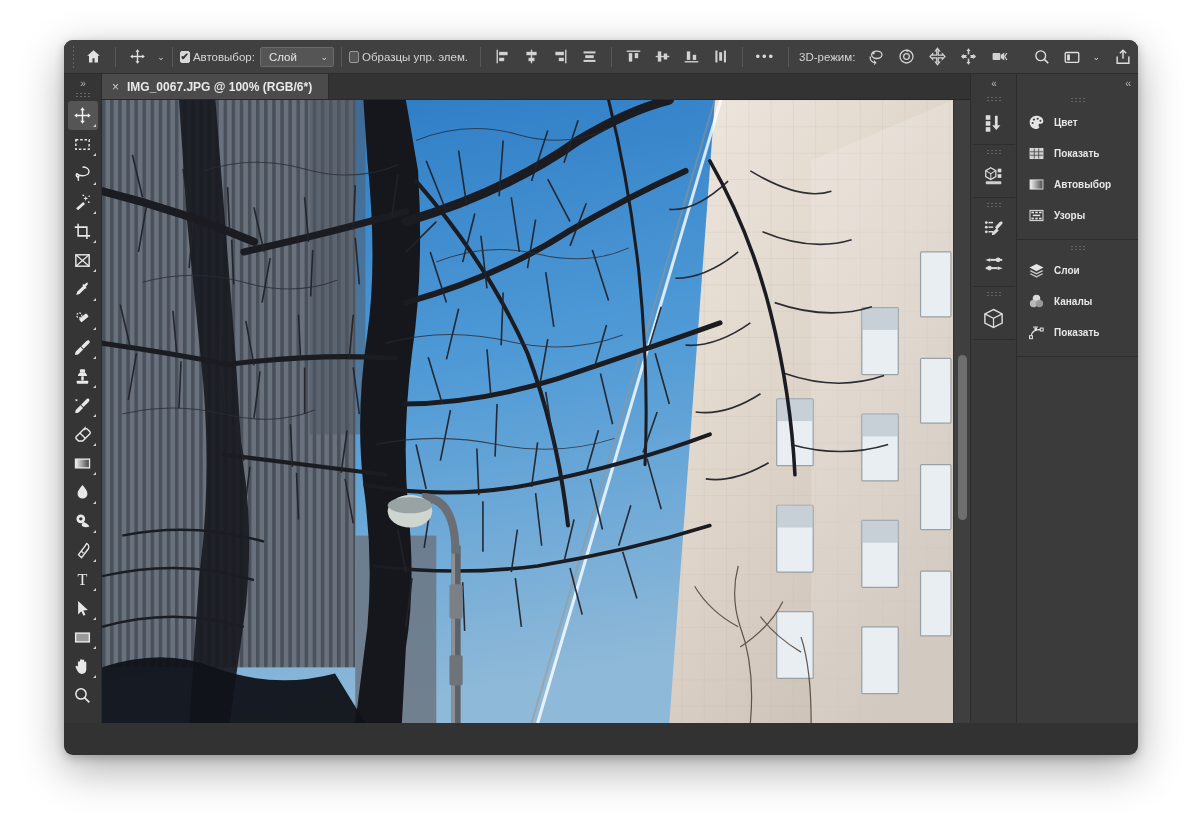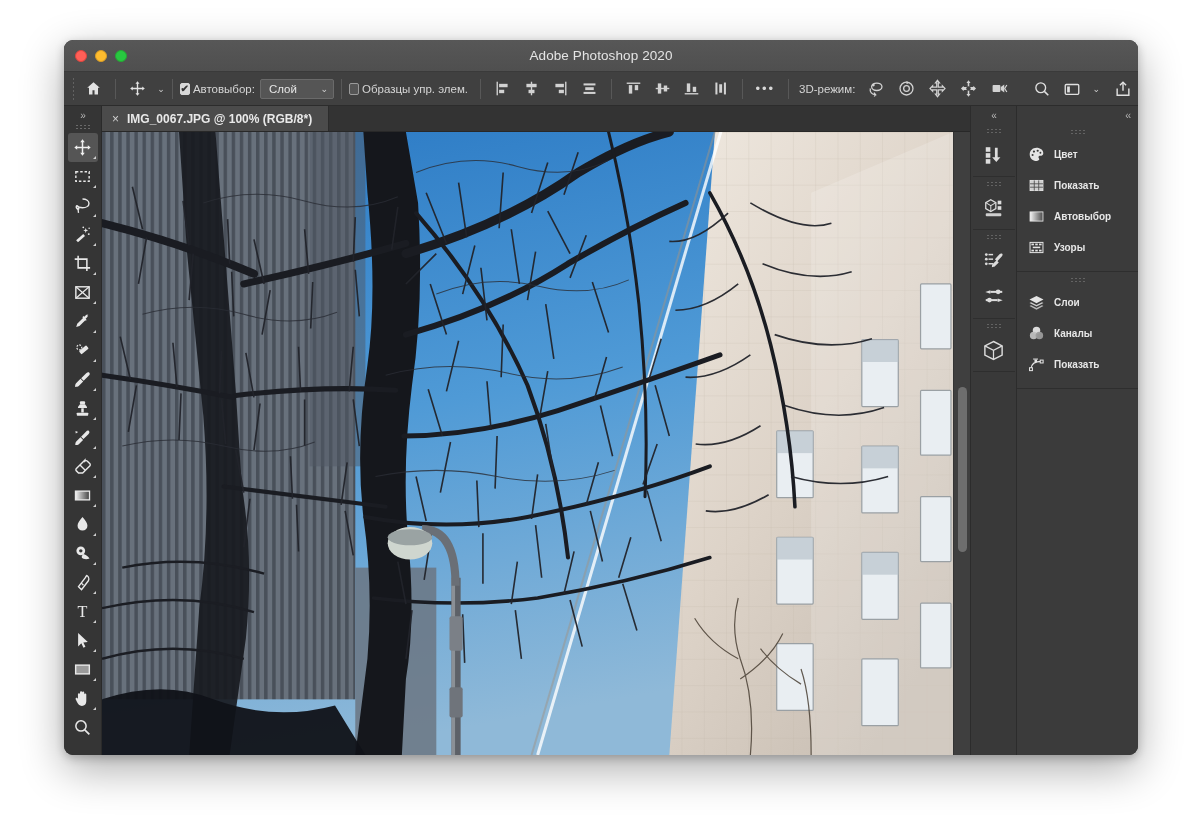--- a/index.html
+++ b/index.html
@@ -184,28 +184,20 @@
   }
   .prow .pi { width:17px; height:17px; display:flex; align-items:center; justify-content:center; }
 </style>
 </head>
 <body>
 
 <div id="root">
 
   <div id="window">
 
-    <div id="titlebar">
-      <div class="traffic">
-        <div class="tl red"></div>
-        <div class="tl yellow"></div>
-        <div class="tl green"></div>
-      </div>
-      <div class="title">Adobe Photoshop 2020</div>
-    </div>
 
     <div id="optionsbar">
       <div class="ob-grip"></div>
 
       <div class="ob-btn">
         <svg class="ico" width="17" height="17" viewBox="0 0 20 20">
           <path d="M10 2.6 2.6 9h2.1v8.2h4.1v-5h2.4v5h4.1V9h2.1z" fill="#e2e2e2"></path>
         </svg>
       </div>
 
@@ -533,21 +525,21 @@
             <line x1="12.4" y1="12.4" x2="17.2" y2="17.2" stroke="#e8e8e8" stroke-width="1.8"></line>
           </svg>
         </div>
       </div>
 
       <div id="canvascol">
 
         <div id="tabbar">
           <div id="doctab">
             <span class="x">×</span>
-            <span>IMG_0067.JPG @ 100% (RGB/8*)</span>
+            <span>IMG_0067.JPG @ 100% (RGB/6*)</span>
           </div>
         </div>
 
         <div id="canvaswrap">
 
           <div id="photo">
             <svg class="scene" viewBox="0 0 840 615" preserveAspectRatio="none">
               <defs>
                 <linearGradient id="sky" x1="0" y1="0" x2="0.25" y2="1">
                   <stop offset="0" stop-color="#2a79c4"></stop>

